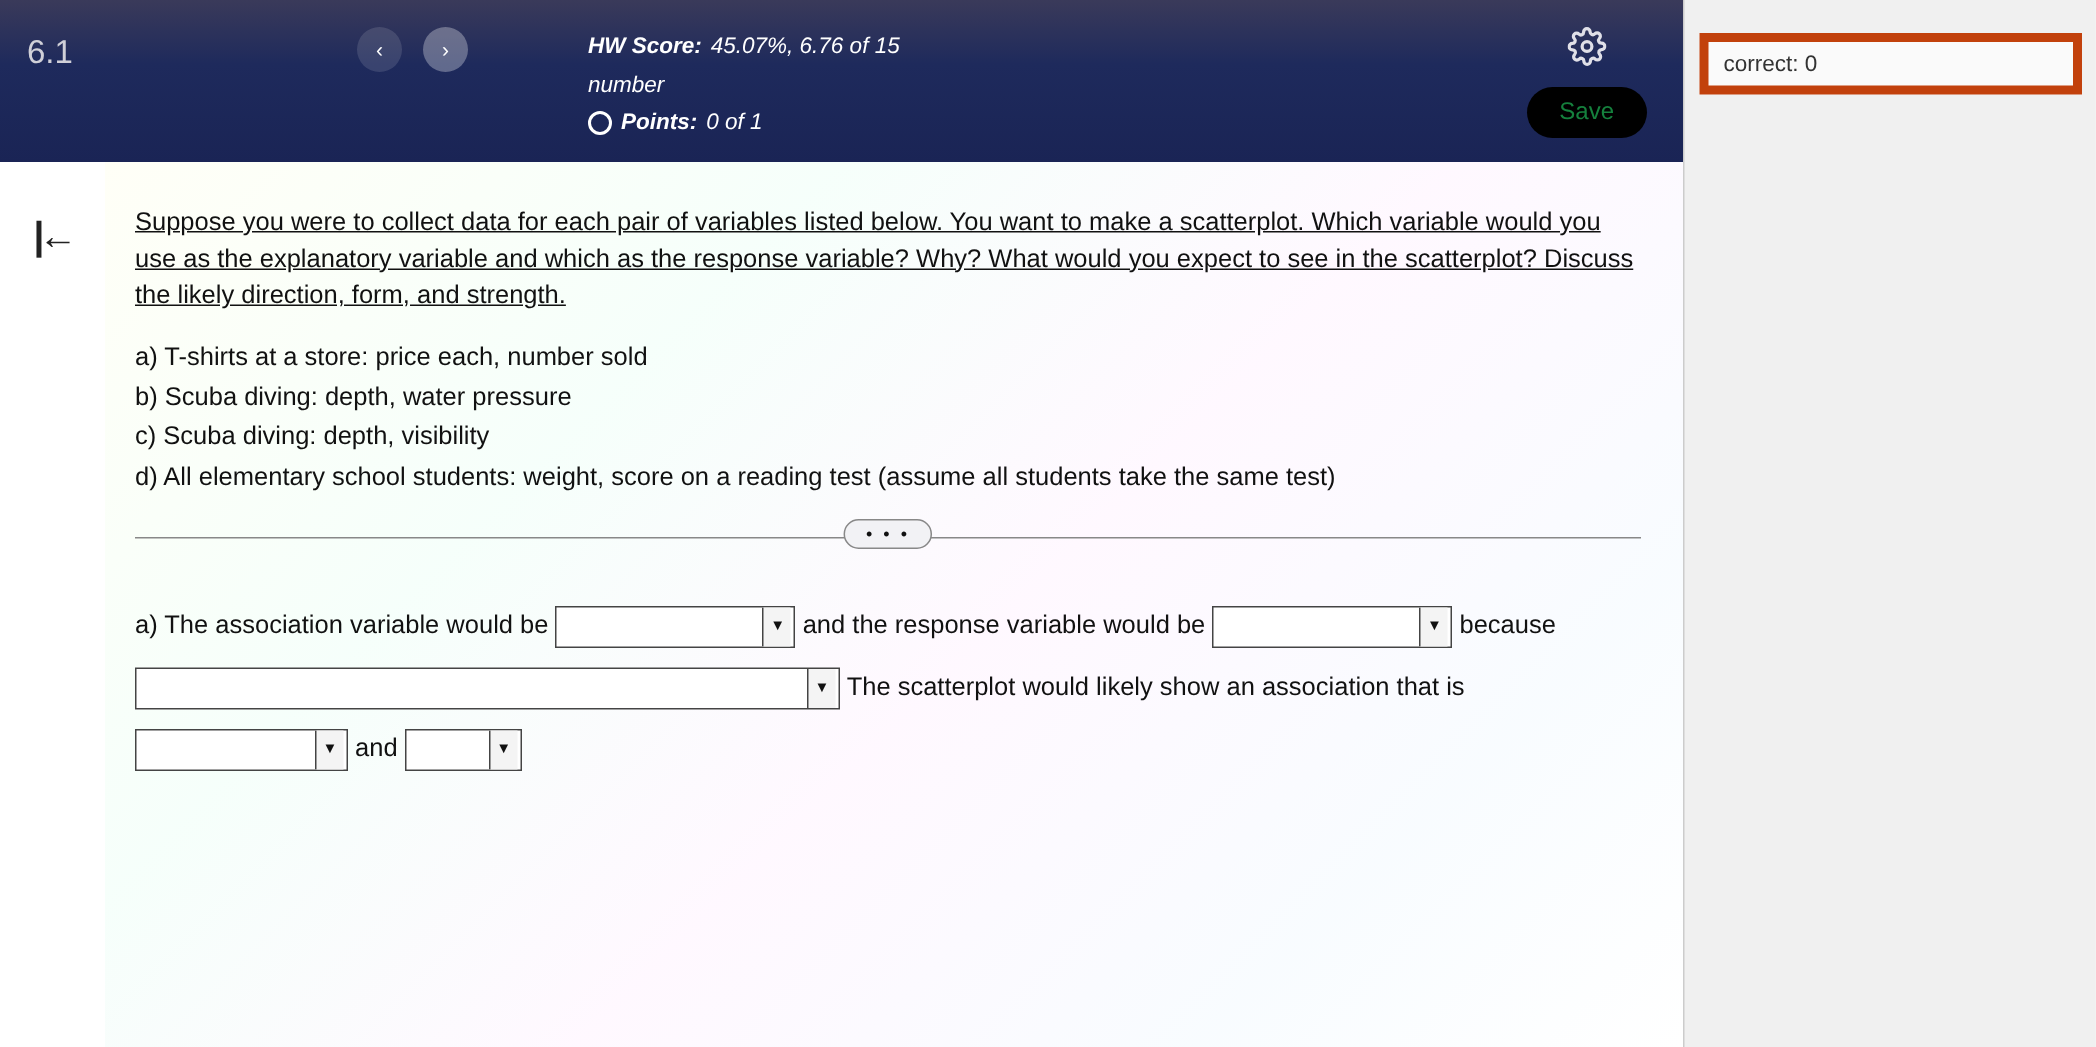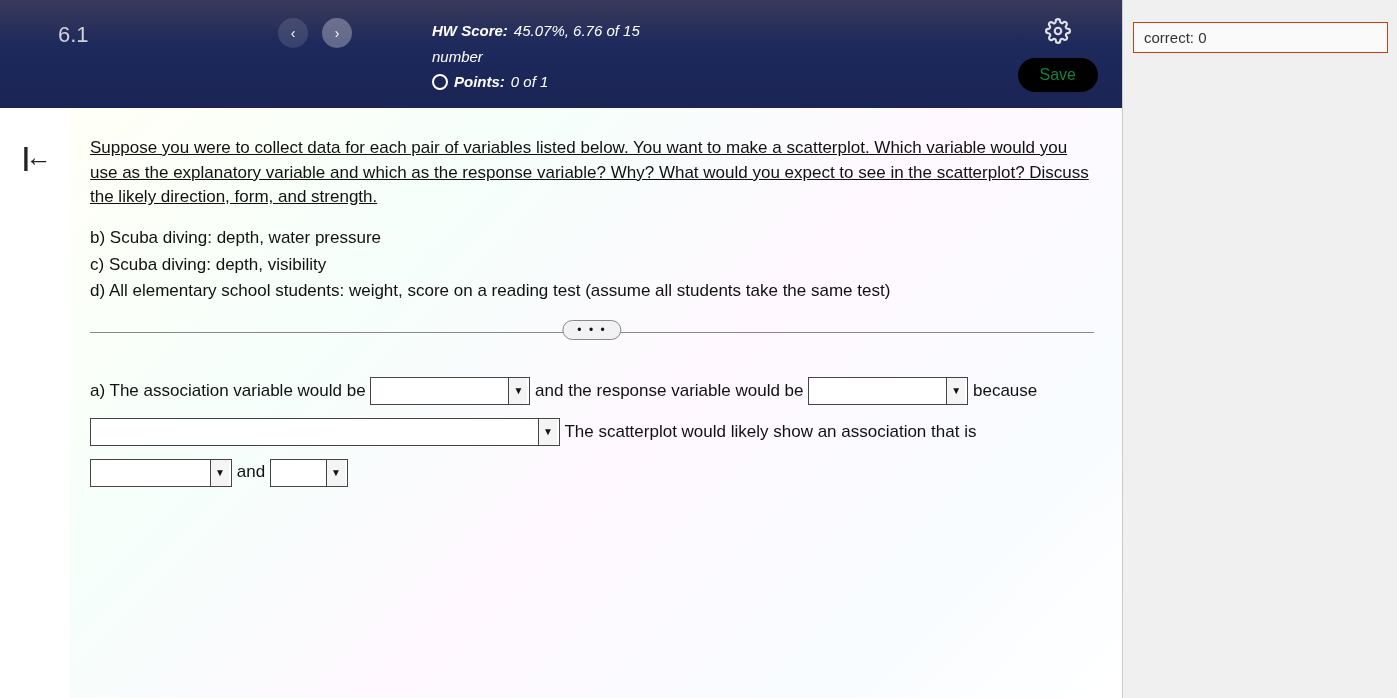--- a/index.html
+++ b/index.html
@@ -26,21 +26,21 @@
   background: #f0f0f0;
   border-left: 1px solid #ccc;
 }
 .correct-box {
   position: absolute;
   top: 22px;
   left: 10px;
   width: 255px;
   padding: 6px 10px;
   background: #fafafa;
-  border: 1px solid #c2410c;
+  border: 6px solid #c2410c;
   font-size: 15px;
   color: #333;
 }
 .main-panel {
   position: absolute;
   left: 0;
   top: 0;
   width: 1122px;
   height: 100%;
   background: #fff;
@@ -52,21 +52,20 @@
   display: flex;
   align-items: flex-start;
   padding: 18px 20px 0 18px;
   position: relative;
 }
 .section-num {
   font-size: 22px;
   color: #d0d0d8;
   width: 60px;
   padding-top: 4px;
-  margin-left: 40px;
 }
 .nav-group {
   display: flex;
   align-items: center;
   gap: 14px;
   margin-left: 160px;
 }
 .nav-btn {
   width: 30px;
   height: 30px;
@@ -254,20 +253,21 @@
       <div class="collapse-col">
         <div class="collapse-btn">
           <span>|←</span>
         </div>
       </div>
 
       <div class="content">
         <div class="prompt">Suppose you were to collect data for each pair of variables listed below. You want to make a scatterplot. Which variable would you use as the explanatory variable and which as the response variable? Why? What would you expect to see in the scatterplot? Discuss the likely direction, form, and strength.</div>
 
         <div class="options">
+          <div>a) T-shirts at a store: price each, number sold</div>
           <div>b) Scuba diving: depth, water pressure</div>
           <div>c) Scuba diving: depth, visibility</div>
           <div>d) All elementary school students: weight, score on a reading test (assume all students take the same test)</div>
         </div>
 
         <div style="position:relative;">
           <hr class="divider">
           <div class="ellipsis-pill">
             <span>• • •</span>
           </div>

